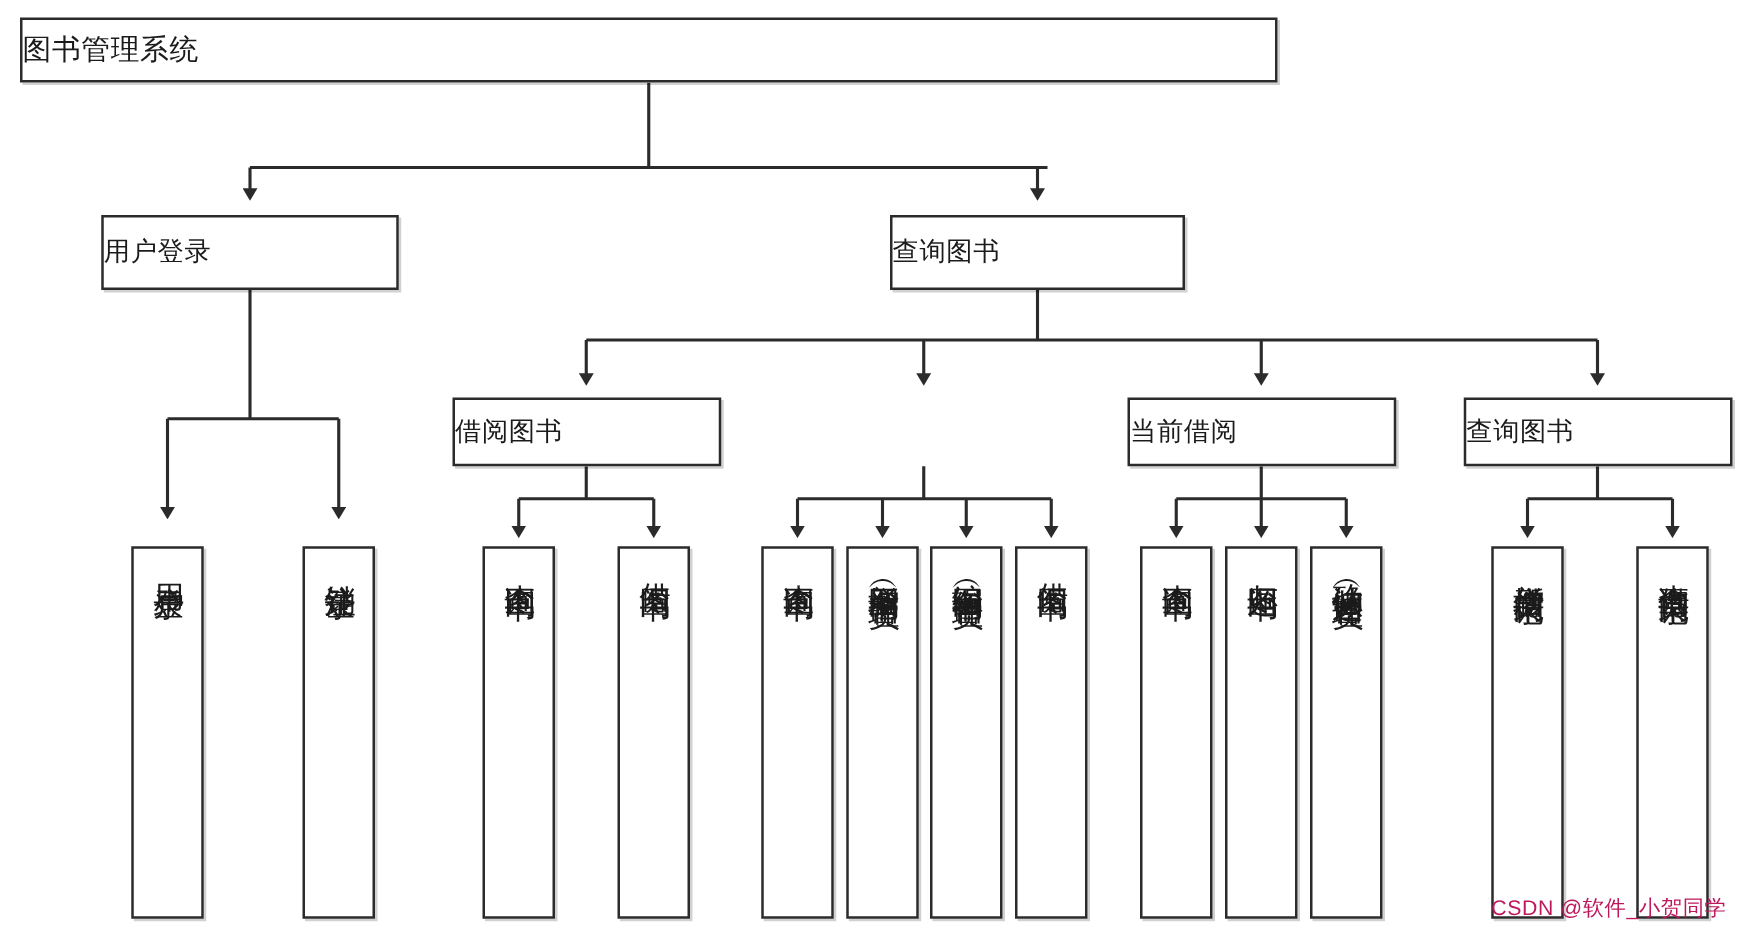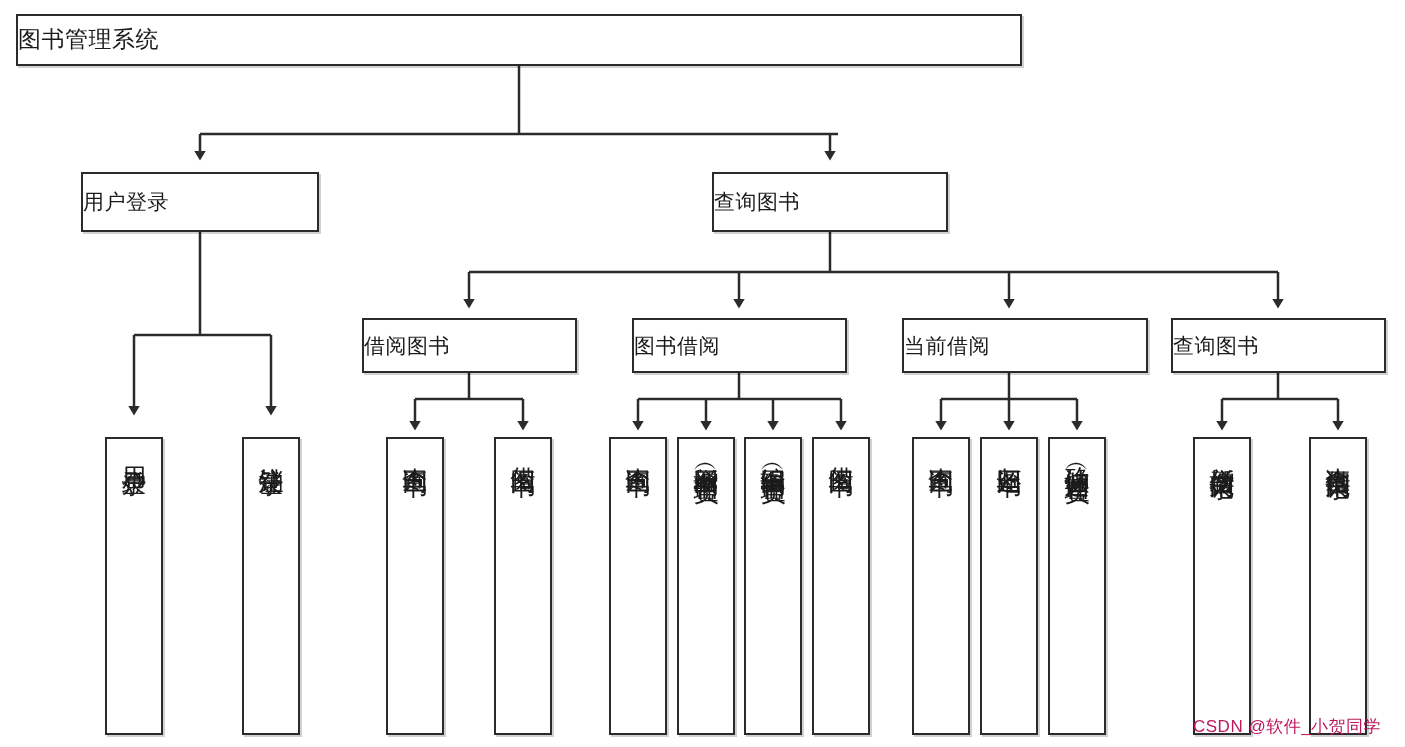--- a/index.html
+++ b/index.html
@@ -132,24 +132,21 @@
   <div class="node horiz" style="left:81px; top:172px; width:238px; height:60px;">
     <span class="label">用户登录</span>
   </div>
   <div class="node horiz" style="left:712px; top:172px; width:236px; height:60px;">
     <span class="label">查询图书</span>
   </div>
 
   <div class="node horiz" style="left:362px; top:318px; width:215px; height:55px;">
     <span class="label">借阅图书</span>
   </div>
-  <div class="node horiz" style="left:632px; top:318px; width:215px; height:55px;">
-    <span class="label">图书借阅</span>
-  </div>
-  <div class="node horiz" style="left:902px; top:318px; width:246px; height:55px;">
+  <div class="node horiz" style="left:902px; top:318px; width:215px; height:55px;">
     <span class="label">当前借阅</span>
   </div>
   <div class="node horiz" style="left:1171px; top:318px; width:215px; height:55px;">
     <span class="label">查询图书</span>
   </div>
 
   <div class="node vert" style="left:105px; top:437px; width:58px; height:298px;">
     <span class="label">用户登录</span>
   </div>
   <div class="node vert" style="left:242px; top:437px; width:58px; height:298px;">

